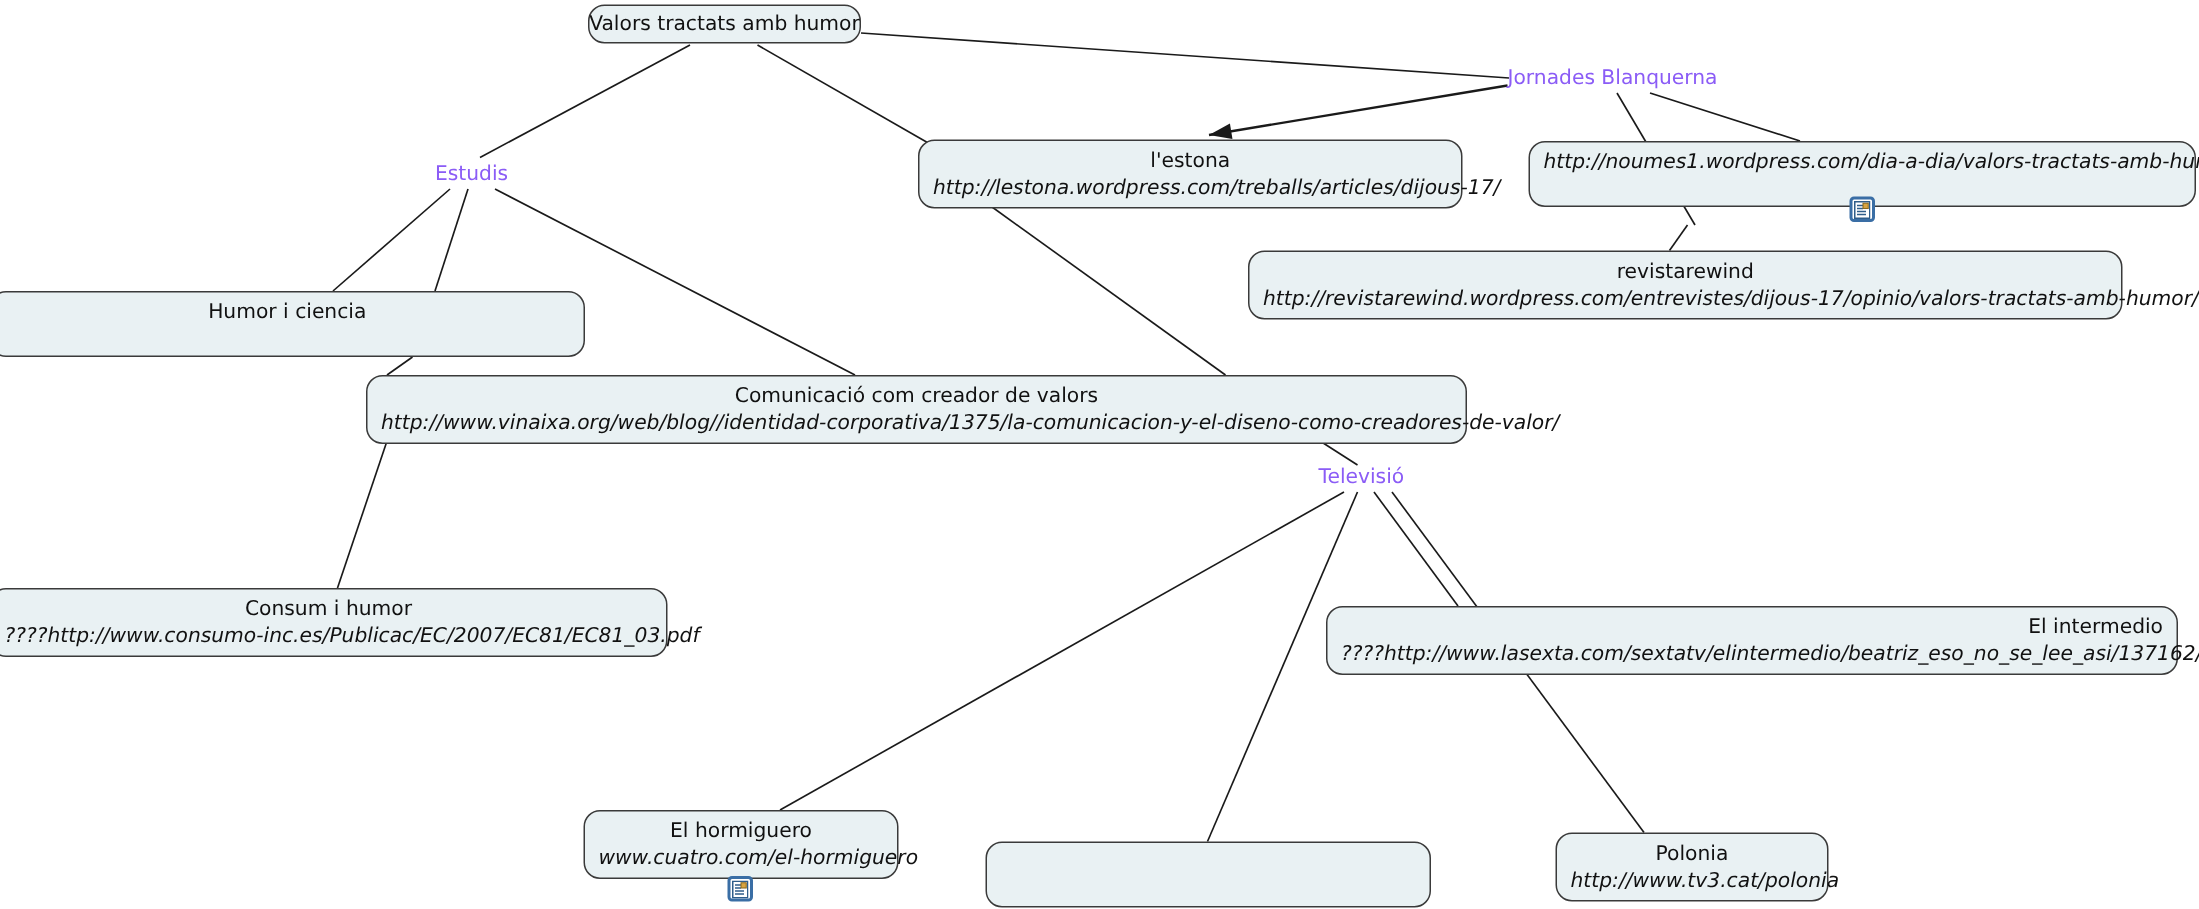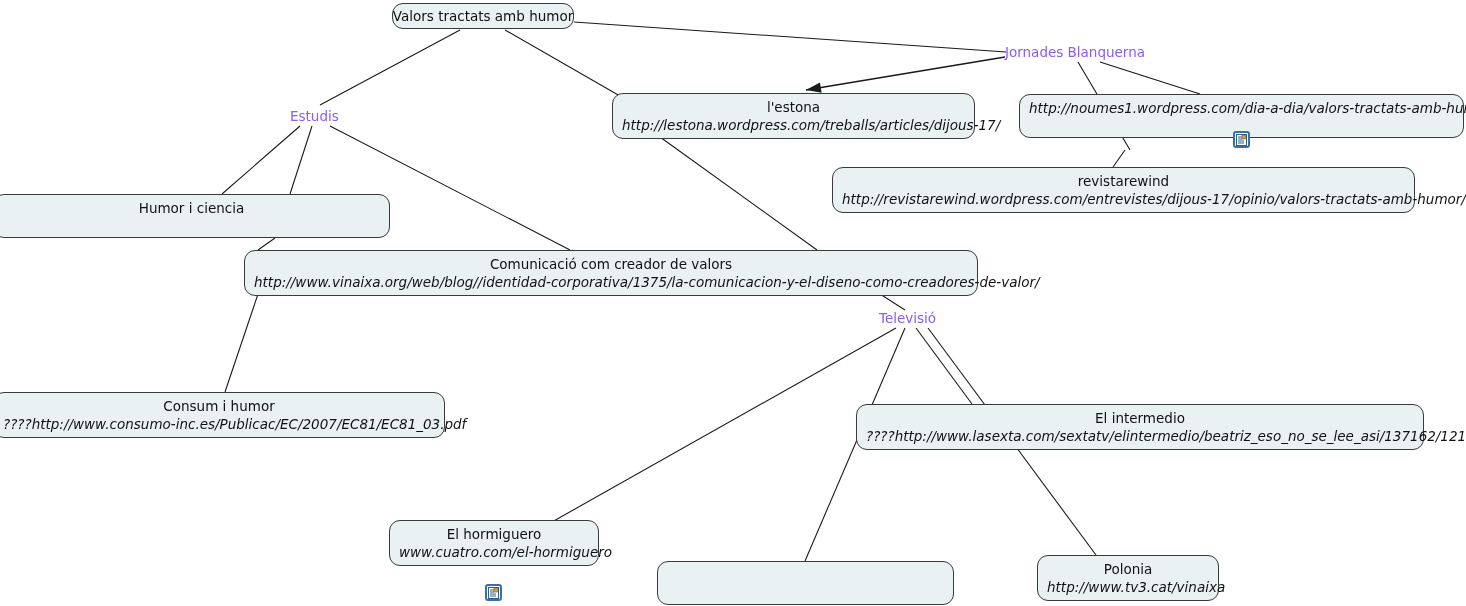--- a/index.html
+++ b/index.html
@@ -139,33 +139,33 @@
       </div>
       <div class="node" style="left: 244px; top: 250px; width: 734px; min-height: 44px; text-align: center;">
         <span class="node-title">Comunicació com creador de valors</span>
         <span class="node-url">http://www.vinaixa.org/web/blog//identidad-corporativa/1375/la-comunicacion-y-el-diseno-como-creadores-de-valor/</span>
       </div>
       <div class="label-node" style="left: 879px; top: 310px;"><span class="node-title">Televisió</span></div>
       <div class="node" style="left: -7px; top: 392px; width: 452px; min-height: 44px;">
         <span class="node-title">Consum i humor</span>
         <span class="node-url">????http://www.consumo-inc.es/Publicac/EC/2007/EC81/EC81_03.pdf</span>
       </div>
-      <div class="node" style="left: 856px; top: 404px; width: 568px; min-height: 44px;">
+      <div class="node" style="left: 884px; top: 404px; width: 568px; min-height: 44px; text-align: right;">
         <span class="node-title">El intermedio</span>
         <span class="node-url">????http://www.lasexta.com/sextatv/elintermedio/beatriz_eso_no_se_lee_asi/137162/121</span>
       </div>
-      <div class="node" style="left: 389px; top: 520px; width: 210px; min-height: 44px;">
+      <div class="node" style="left: 389px; top: 540px; width: 210px; min-height: 44px;">
         <span class="node-title">El hormiguero</span>
         <span class="node-url">www.cuatro.com/el-hormiguero</span>
       </div>
       <div class="node" style="left: 657px; top: 561px; width: 297px; min-height: 44px;">
       </div>
       <div class="node" style="left: 1005px; top: 555px; width: 182px; min-height: 44px; margin-left: 32px;">
         <span class="node-title">Polonia</span>
-        <span class="node-url">http://www.tv3.cat/vinaixa</span>
+        <span class="node-url">http://www.tv3.cat/polonia</span>
       </div>
       <div class="doc-badge" style="left: 1233px; top: 131px;">
         <svg width="11" height="12" viewBox="0 0 11 12">
           <rect x="0.5" y="0.5" width="10" height="11" fill="#ffffff" stroke="#2f5d8a" stroke-width="1"></rect>
           <line x1="2" y1="3" x2="6" y2="3" stroke="#2f5d8a" stroke-width="1"></line>
           <line x1="2" y1="5" x2="6" y2="5" stroke="#2f5d8a" stroke-width="1"></line>
           <line x1="2" y1="7" x2="8" y2="7" stroke="#2f5d8a" stroke-width="1"></line>
           <line x1="2" y1="9" x2="8" y2="9" stroke="#2f5d8a" stroke-width="1"></line>
           <rect x="6" y="1.5" width="3.5" height="3.5" fill="#d9a441" stroke="#8a6a20" stroke-width="0.7"></rect>
         </svg>

